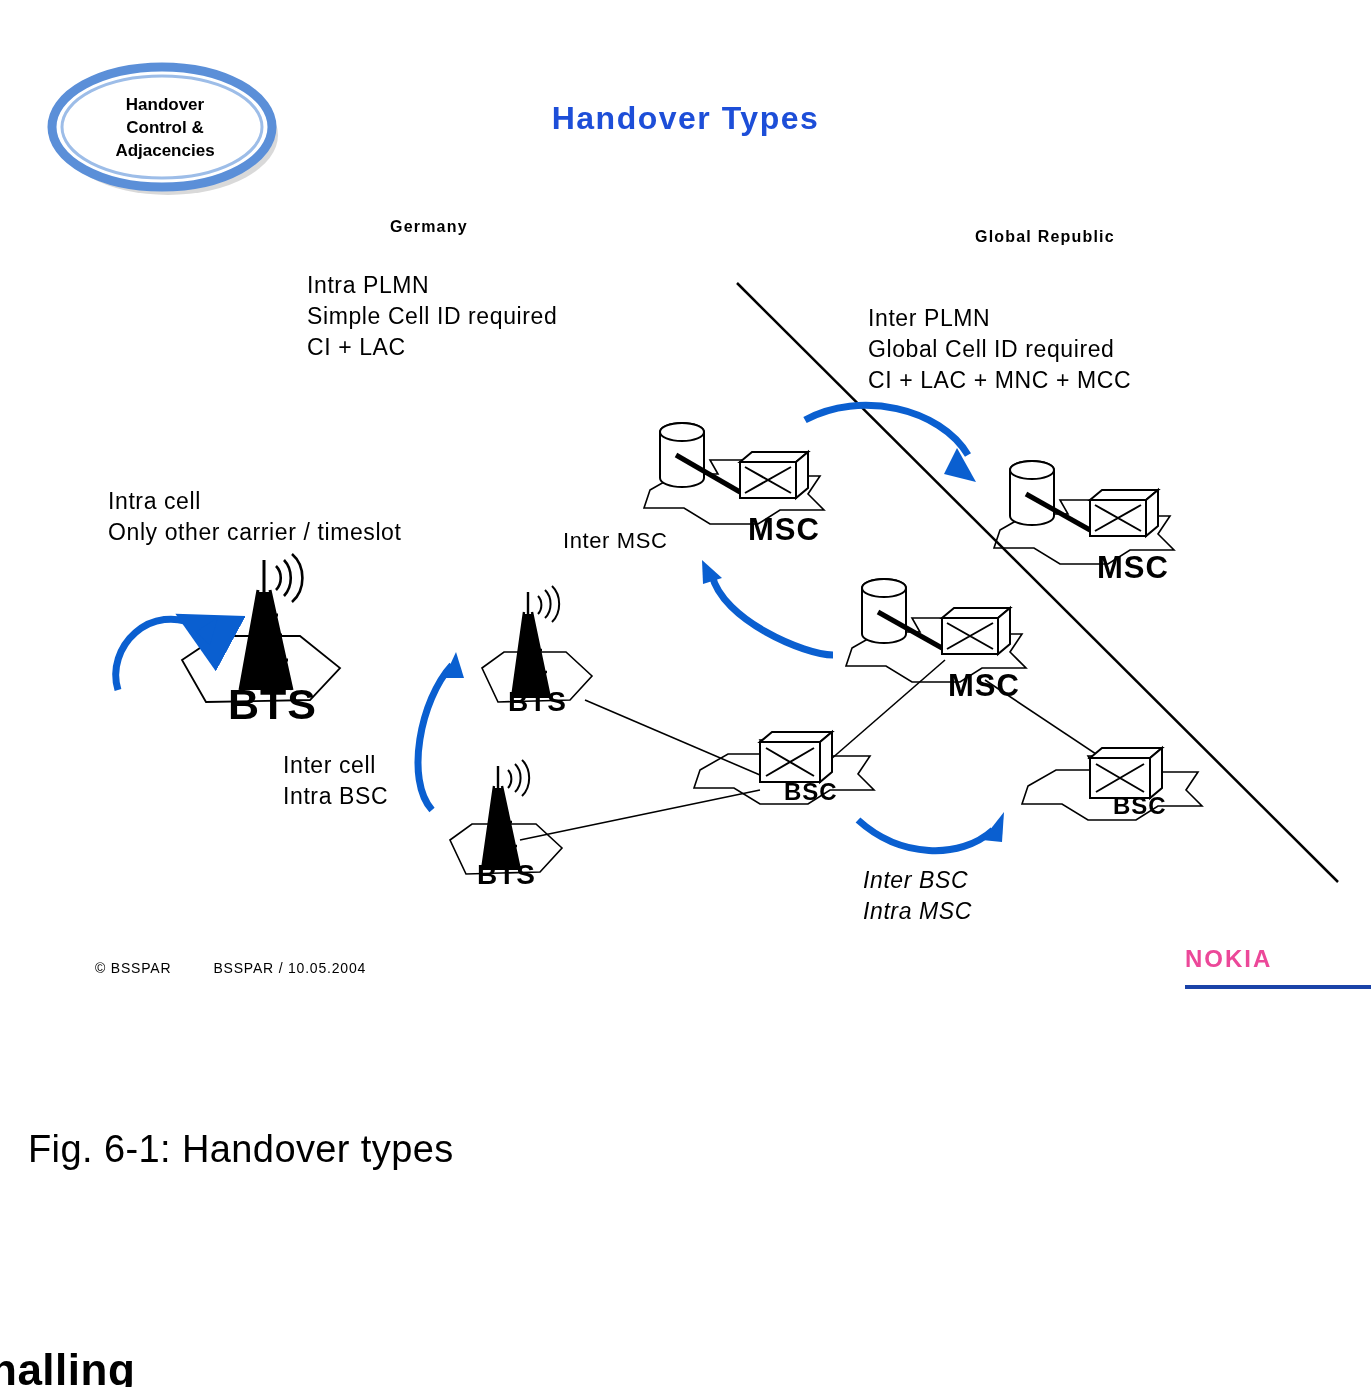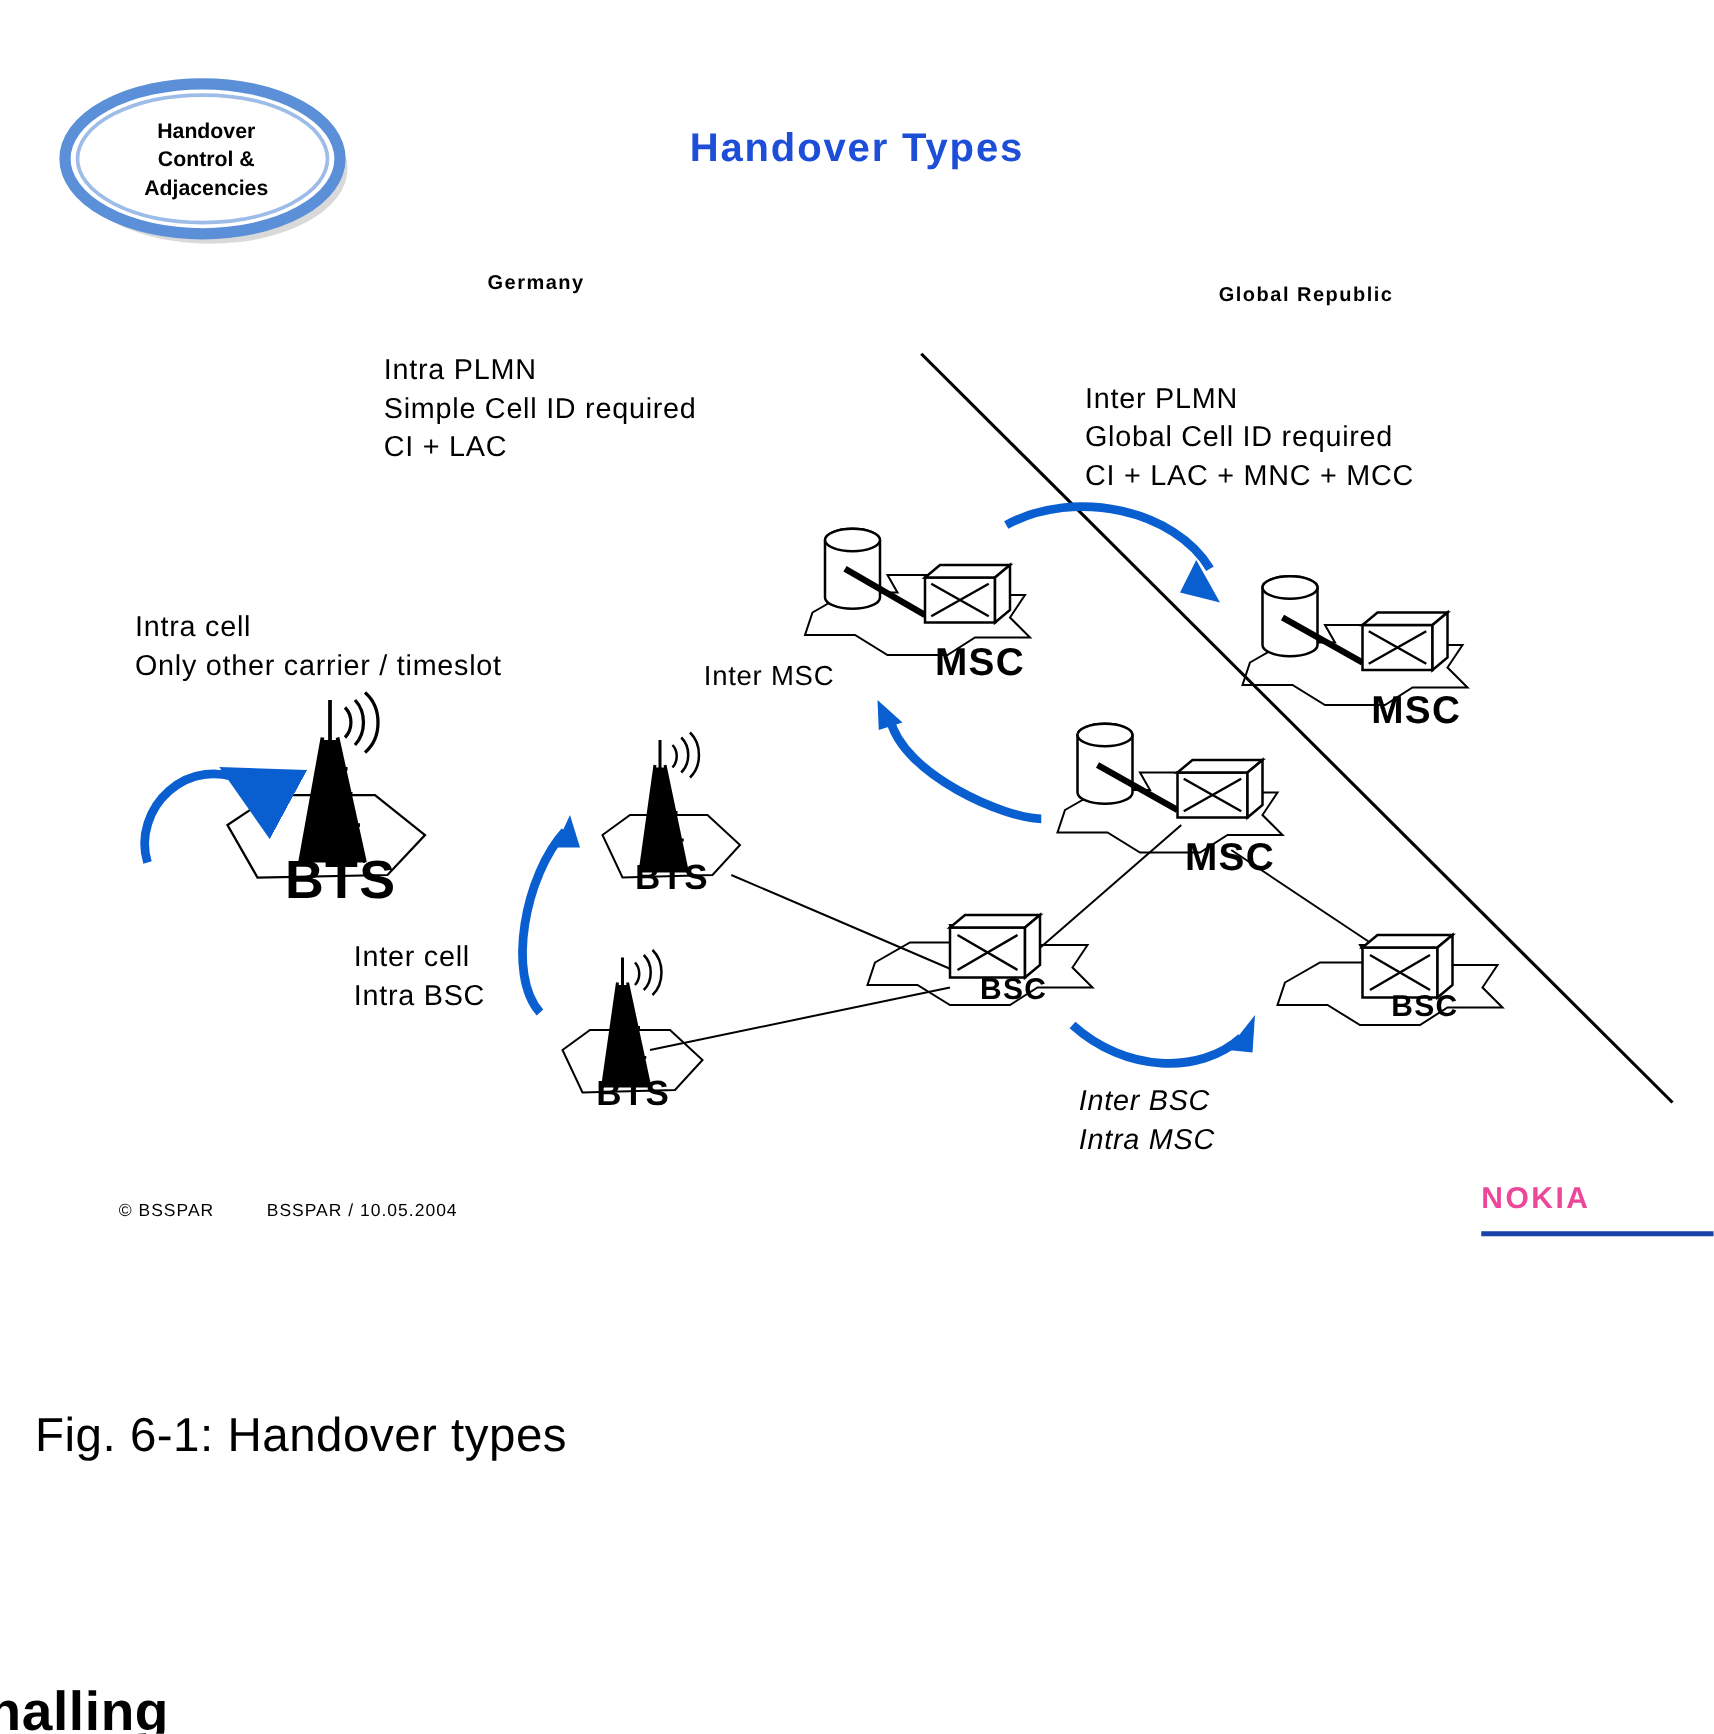--- a/index.html
+++ b/index.html
@@ -64,21 +64,21 @@
   .country.czech   { left: 975px; top: 228px; }
 
   
   .note {
     position: absolute;
     font-size: 23px;
     line-height: 31px;
     letter-spacing: 0.6px;
     white-space: pre-line;
   }
-  .note-intra-plmn { left: 307px; top: 280px; }
+  .note-intra-plmn { left: 307px; top: 270px; }
   .note-inter-plmn { left: 868px; top: 303px; }
   .note-intra-cell { left: 108px; top: 455px; margin-top: 31px; }
   .note-inter-msc  { left: 563px; top: 525px; font-size: 22px; }
   .note-inter-cell { left: 283px; top: 750px; }
   .note-inter-bsc  { left: 863px; top: 865px; font-style: italic; }
 
   
   .node-label {
     position: absolute;
     font-weight: bold;

